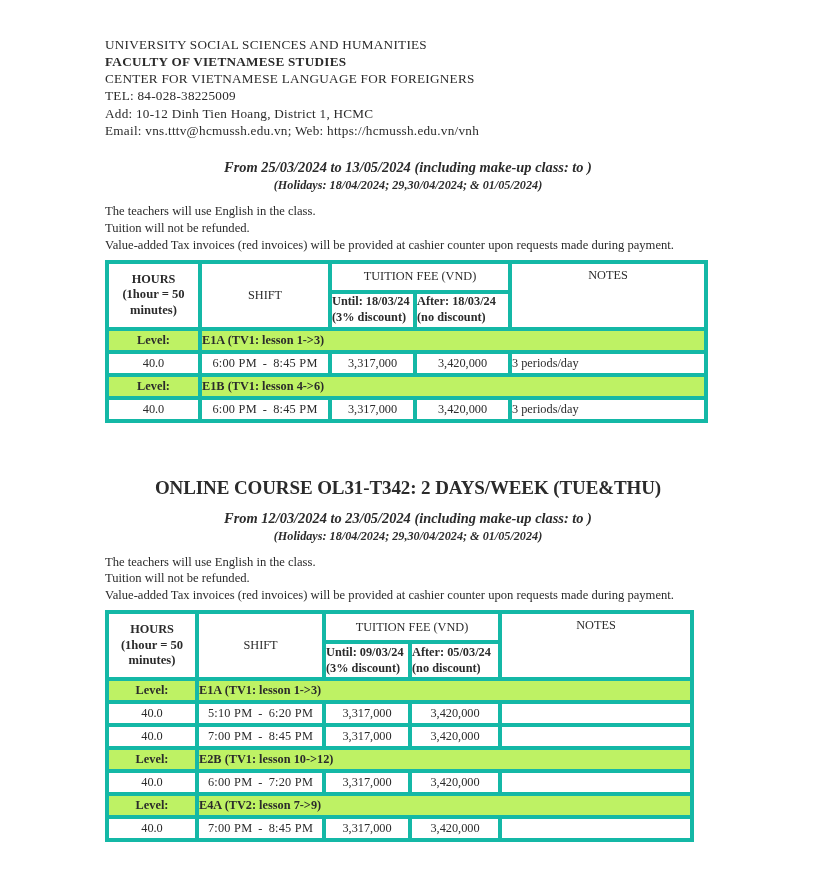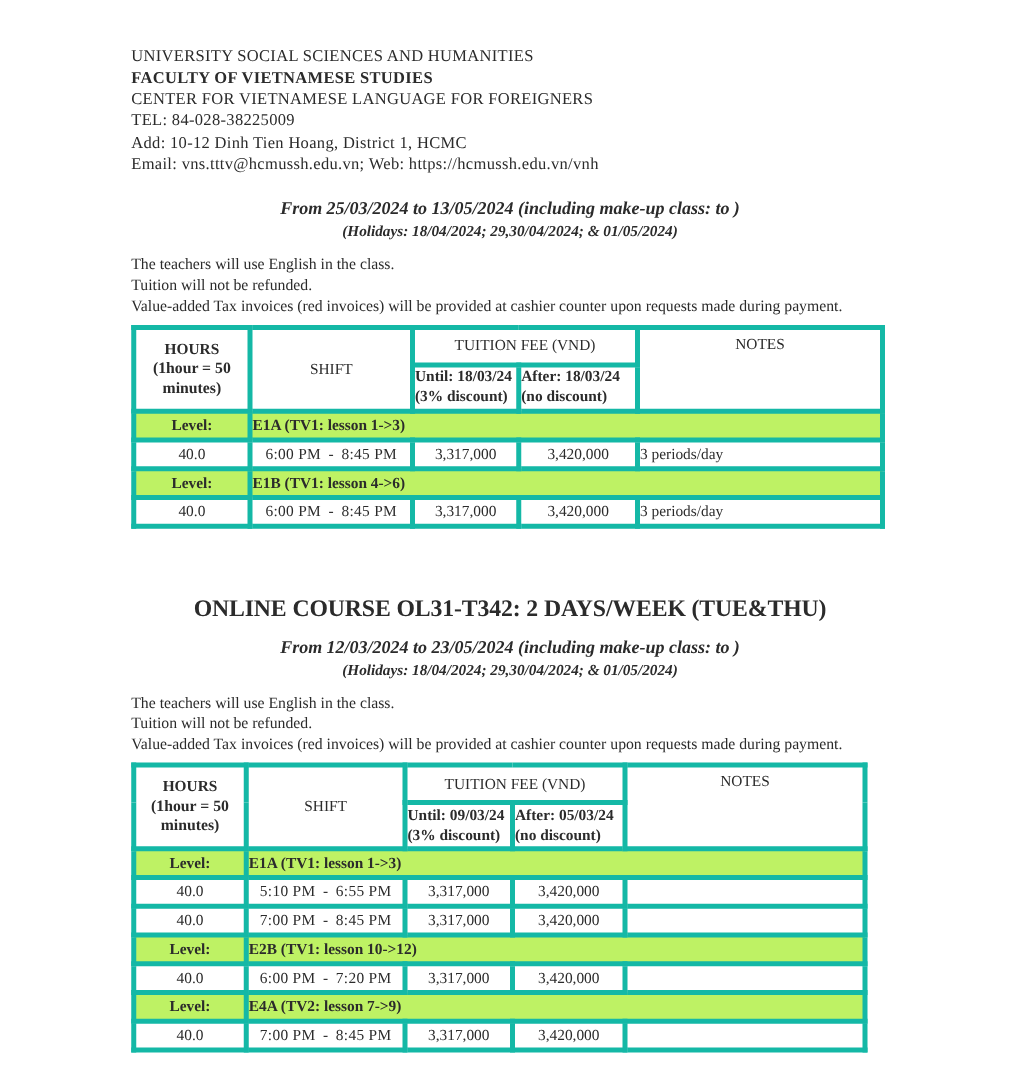--- a/index.html
+++ b/index.html
@@ -263,21 +263,21 @@
                 </th>
               </tr>
             </thead>
             <tbody>
               <tr class="level-row">
                 <td class="level-label">Level:</td>
                 <td class="level-name" colspan="4">E1A (TV1: lesson 1-&gt;3)</td>
               </tr>
               <tr class="data-row">
                 <td class="c-hours">40.0</td>
-                <td class="c-shift"><span>5:10 PM</span><span class="sep">-</span><span>6:55 PM</span></td>
+                <td class="c-shift"><span>5:10 PM</span><span class="sep">-</span><span>6:20 PM</span></td>
                 <td class="c-fee">3,317,000</td>
                 <td class="c-fee">3,420,000</td>
                 <td class="c-notes"></td>
               </tr>
               <tr class="data-row">
                 <td class="c-hours">40.0</td>
                 <td class="c-shift"><span>7:00 PM</span><span class="sep">-</span><span>8:45 PM</span></td>
                 <td class="c-fee">3,317,000</td>
                 <td class="c-fee">3,420,000</td>
                 <td class="c-notes"></td>

